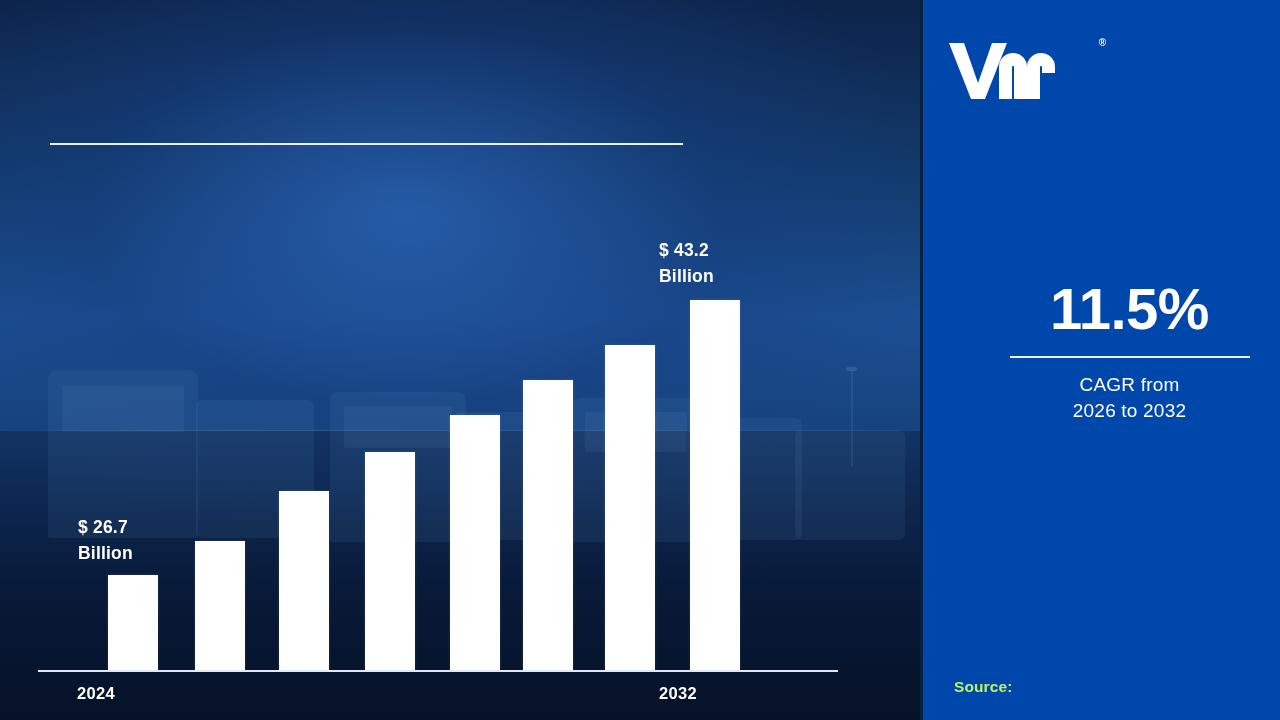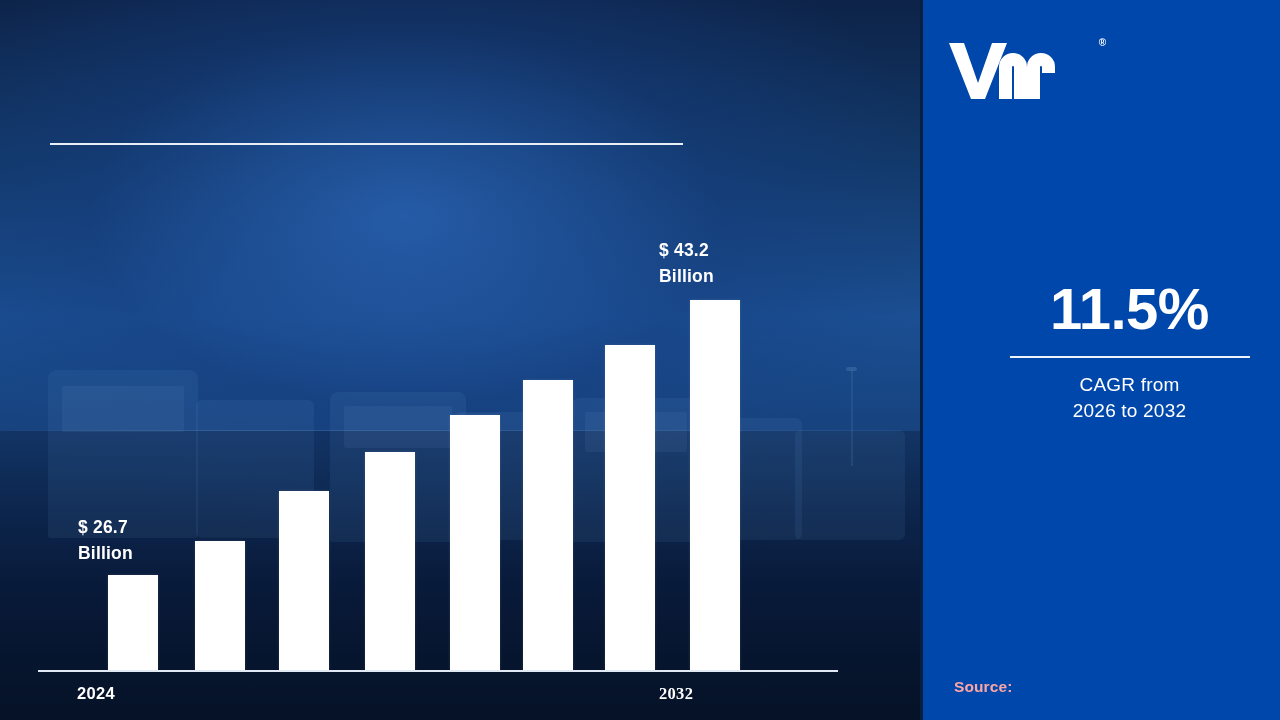--- a/index.html
+++ b/index.html
@@ -98,21 +98,21 @@
   #cagr-rule {
     margin:18px auto 14px; width:240px; height:2px; background:#eef3fa;
   }
   #cagr-caption {
     color:#ffffff; font-size:19px; font-weight:400; line-height:1.38;
     white-space:pre-line; letter-spacing:0.2px;
   }
 
   #source-block {
     position:absolute; left:31px; bottom:22px; width:320px;
-    color:#fca5a5; font-size:15.5px; font-weight:700; line-height:1.45;
+    color:#bef264; font-size:15.5px; font-weight:700; line-height:1.45;
     letter-spacing:0.1px;
   }
   #source-url { font-weight:400; font-size:15.5px; }
 </style>
 </head>
 <body>
 
 <div id="stage">
 
   <div id="chart-panel">
@@ -151,21 +151,21 @@
       <div class="bar" style="left:690px; width:50px; height:370px;"></div>
     </div>
 
     <div class="value-label" style="left:78px; top:515px; width:112px;">$ 26.7
 Billion</div>
     <div class="value-label" style="left:659px; top:238px; width:112px;">$ 43.2
 Billion</div>
 
     <div id="axis-line"></div>
     <div class="tick-label" style="left:77px; width:112px;">2024</div>
-    <div class="tick-label" style="left:659px; width:112px;font-family:Liberation Serif, serif;">2032</div>
+    <div class="tick-label" style="left:659px; width:112px;">2032</div>
   </div>
 
   <div id="brand-panel">
 
     <div id="logo-row">
       <svg id="logo-mark" viewBox="0 0 132 64" aria-hidden="true">
         <path fill="#ffffff" d="M2 6 h15 l14 40 L45 6 h15 L38 62 H24 Z"></path>
         <path fill="#ffffff" d="M52 62 V30 a14 14 0 0 1 28 0 v32 h-13 V30 a1 1 0 0 0 -2 0 v32 Z"></path>
         <path fill="#ffffff" d="M80 62 V30 a14 14 0 0 1 28 0 v6 h-13 V30 a1 1 0 0 0 -2 0 v32 Z"></path>
         <path fill="#ffffff" d="M95 36 h13 v10 h-13 Z" opacity="0"></path>

